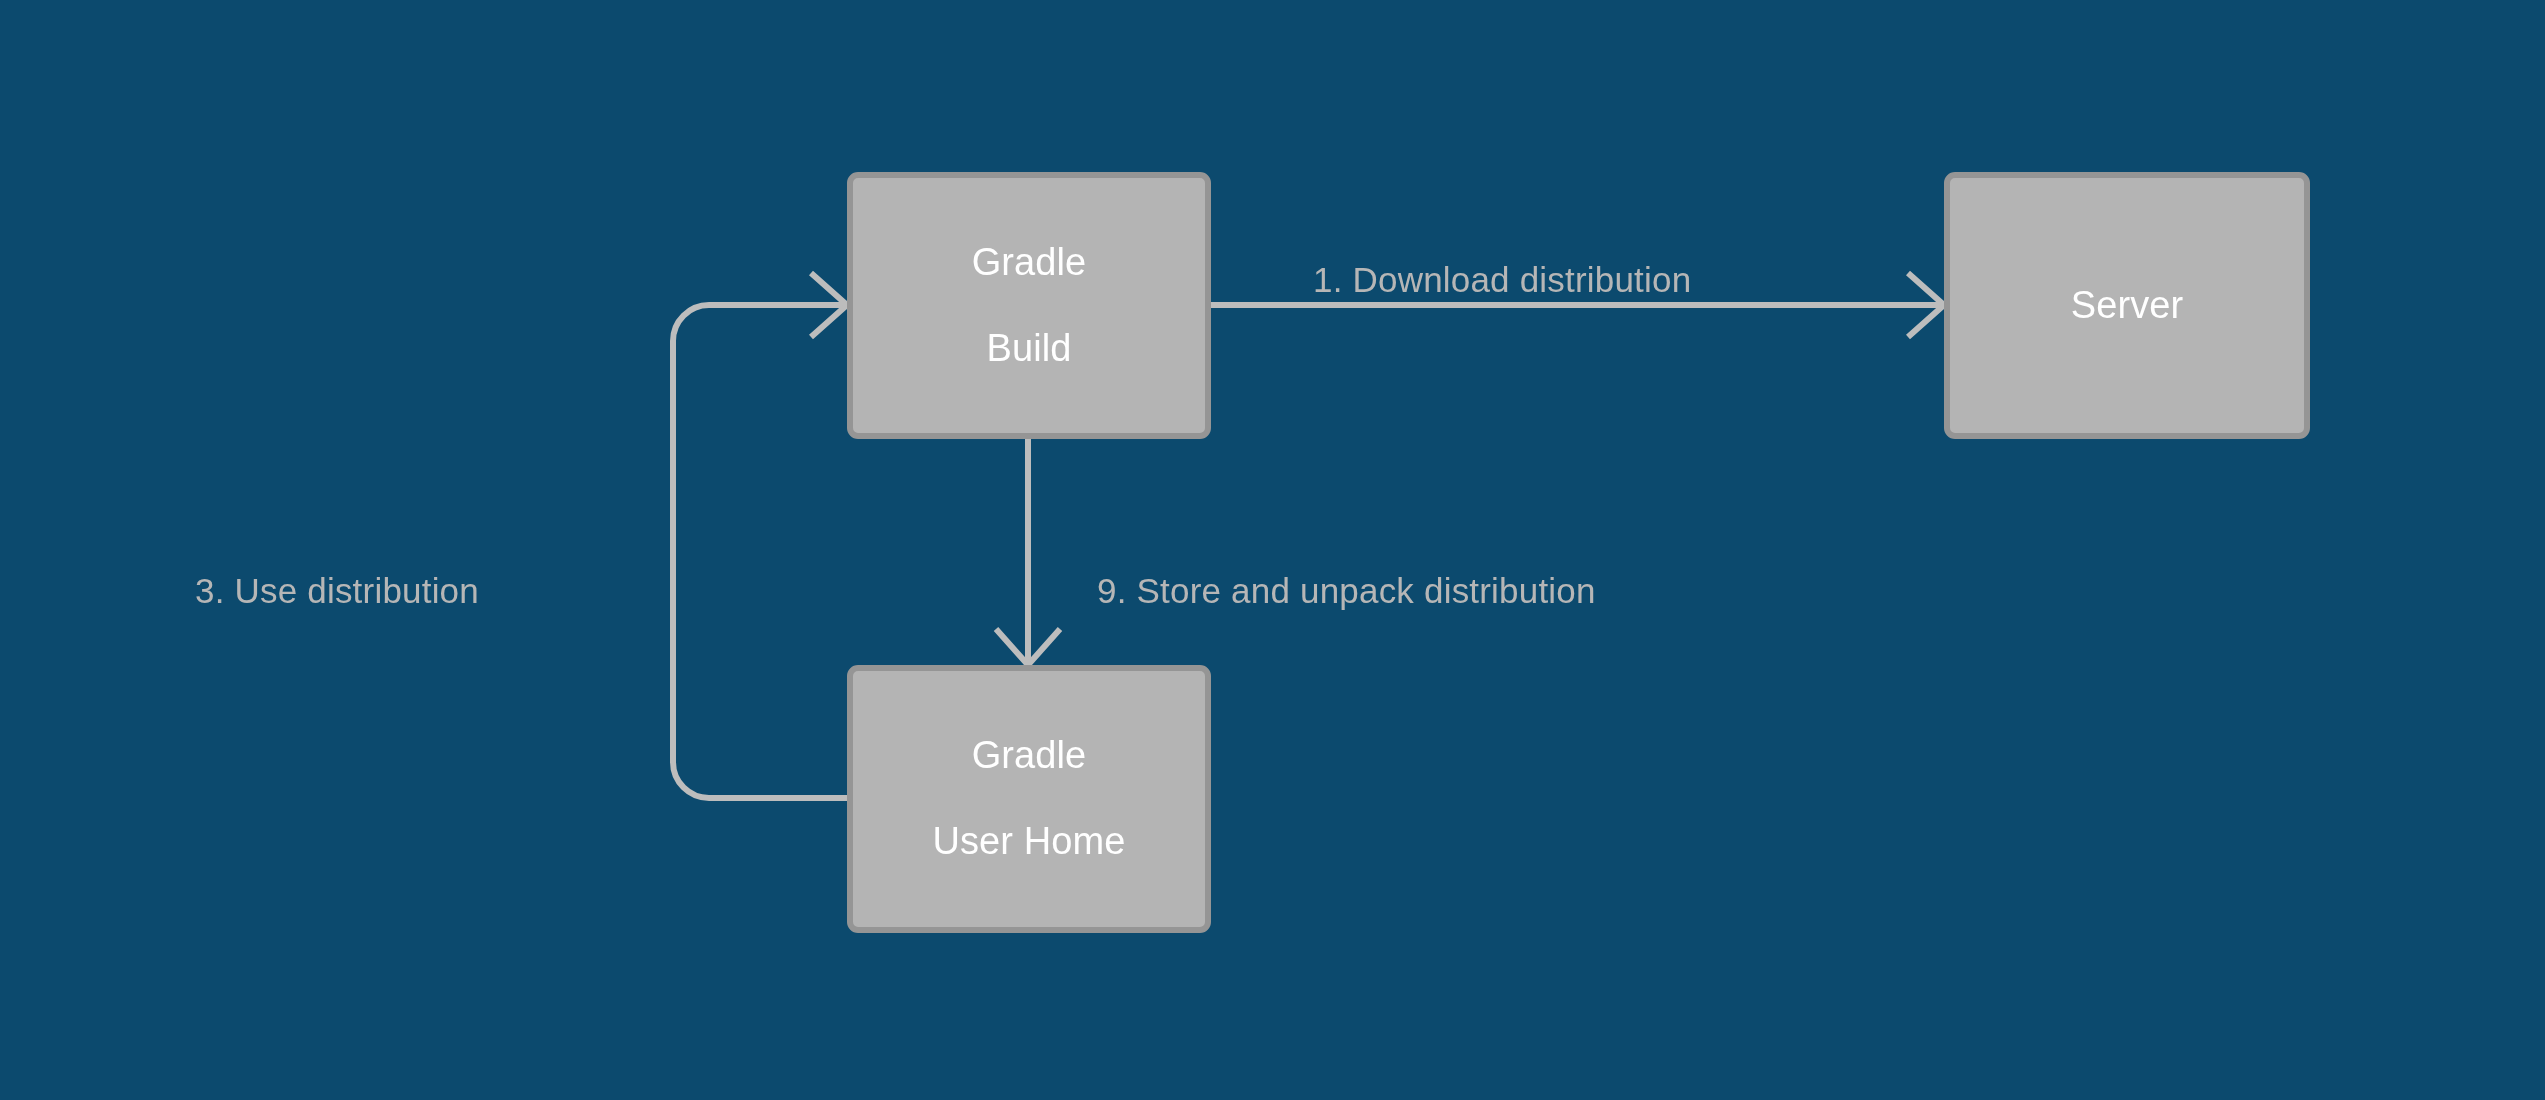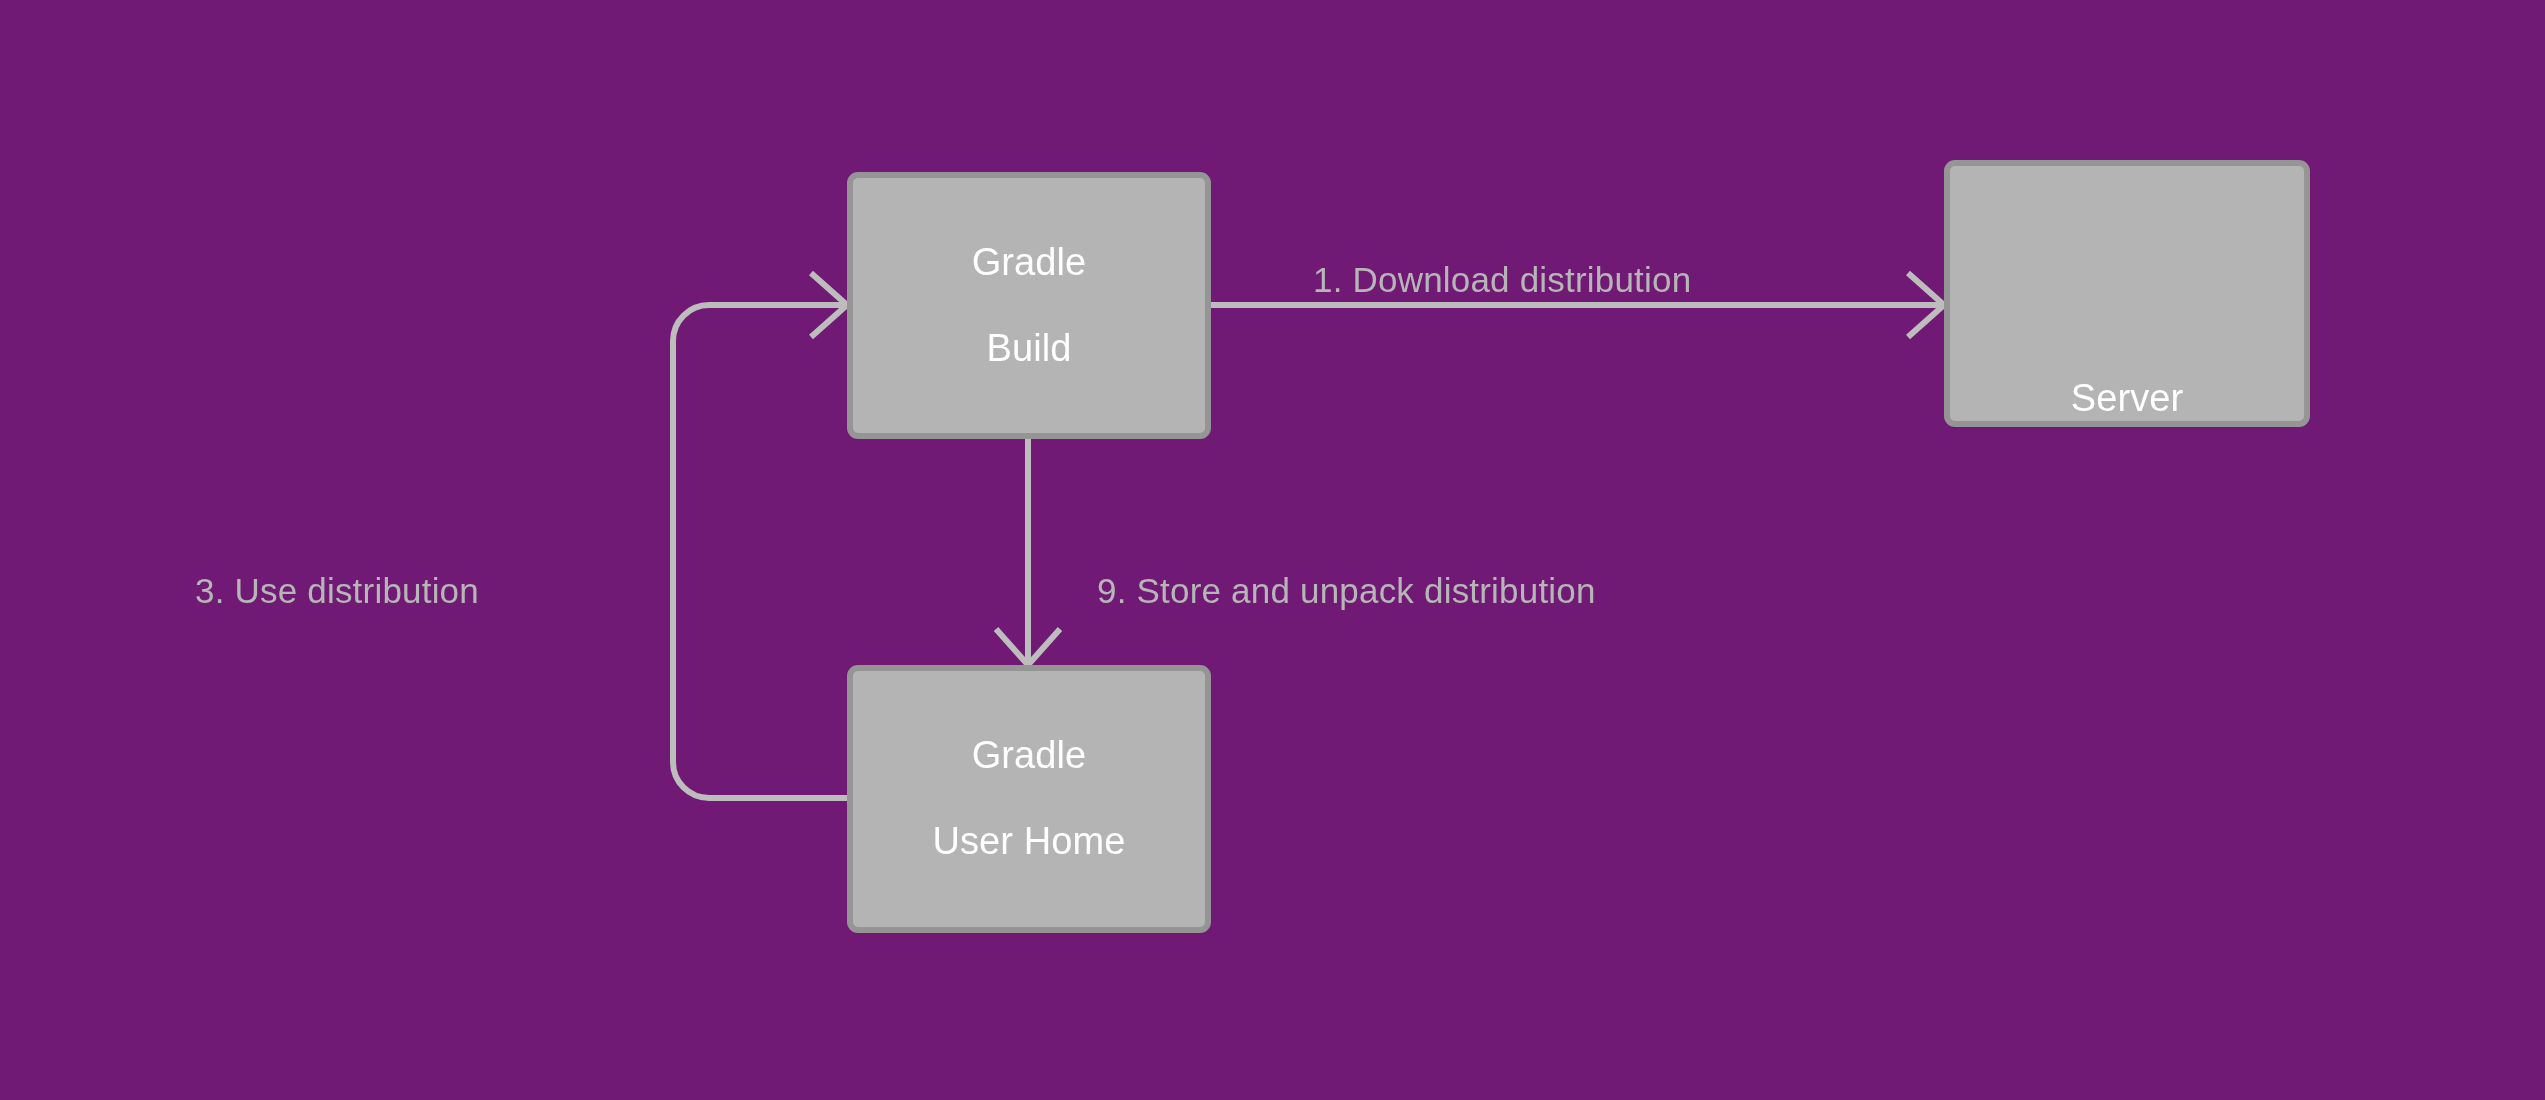--- a/index.html
+++ b/index.html
@@ -11,21 +11,21 @@
   body {
     width: 2545px;
     height: 1100px;
     overflow: hidden;
     font-family: "Liberation Sans", sans-serif;
   }
   #canvas {
     position: relative;
     width: 2545px;
     height: 1100px;
-    background: #701a75;
+    background: #0c4a6e;
   }
   #edge-layer {
     position: absolute;
     left: 0;
     top: 0;
     width: 2545px;
     height: 1100px;
   }
   .node {
     position: absolute;
@@ -54,24 +54,23 @@
     margin-top: 42px;
   }
   #node-gradle-build {
     left: 847px;
     top: 172px;
     width: 364px;
     height: 267px;
   }
   #node-server {
     left: 1944px;
-    top: 160px;
+    top: 172px;
     width: 366px;
     height: 267px;
-    justify-content: flex-end;
   }
   #node-gradle-user-home {
     left: 847px;
     top: 665px;
     width: 364px;
     height: 268px;
   }
   .edge-label {
     position: absolute;
     color: #b6b6b6;

